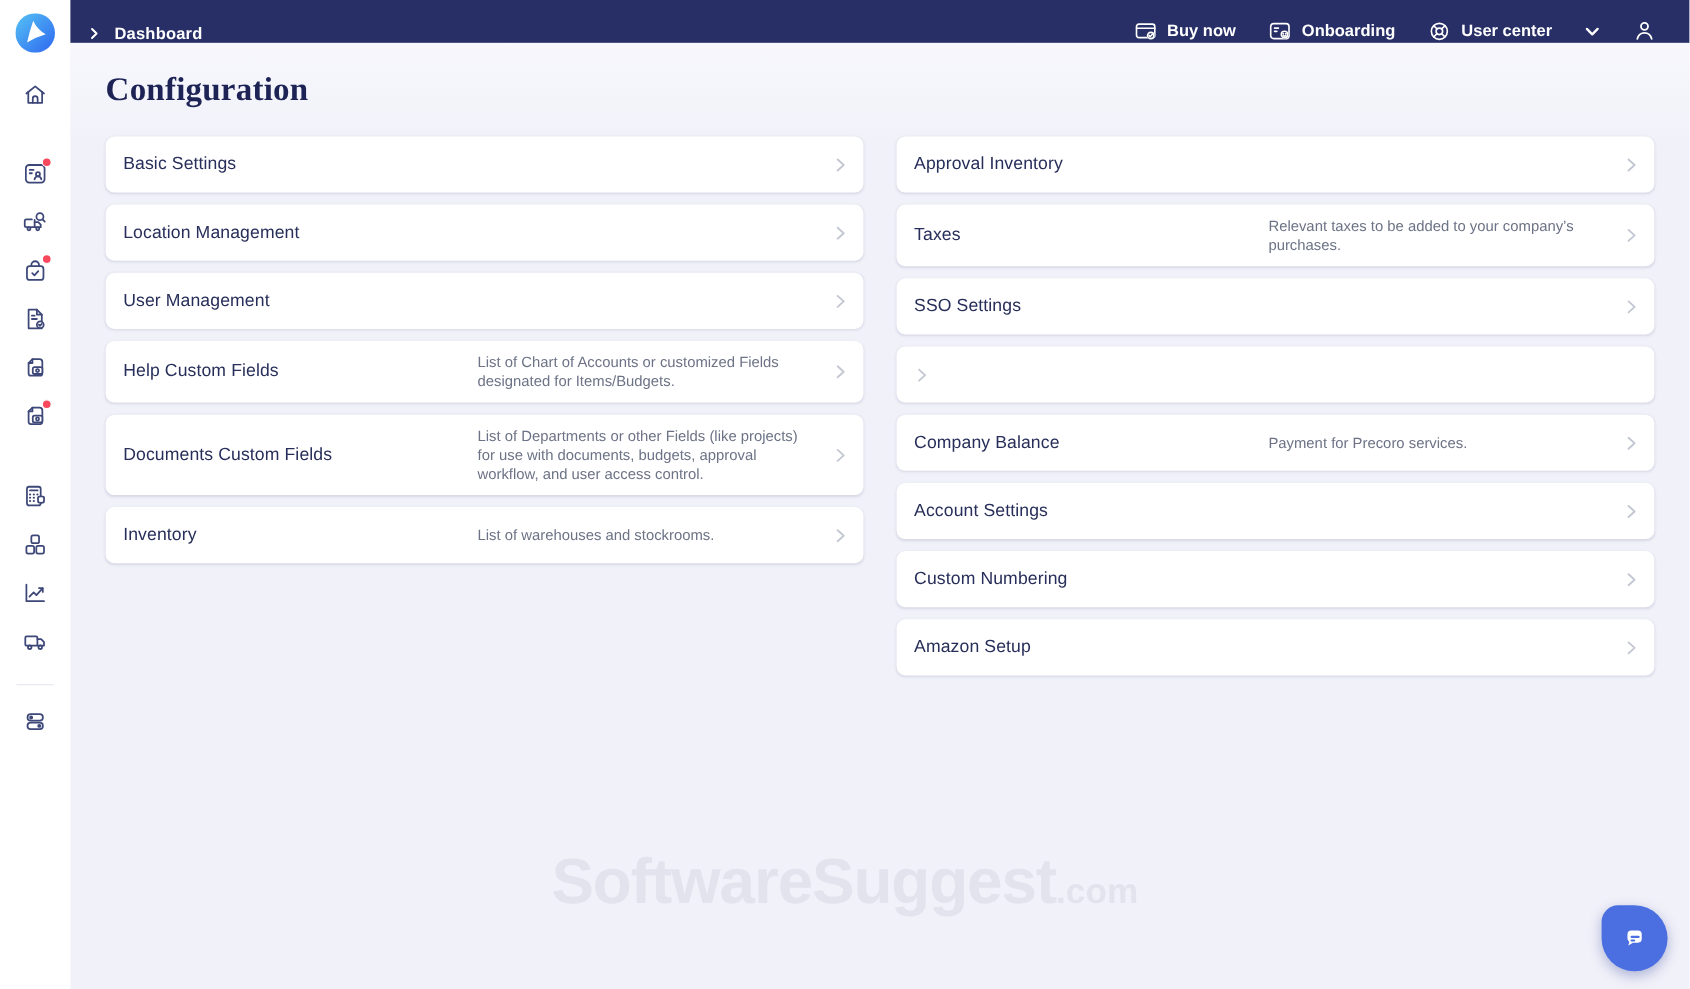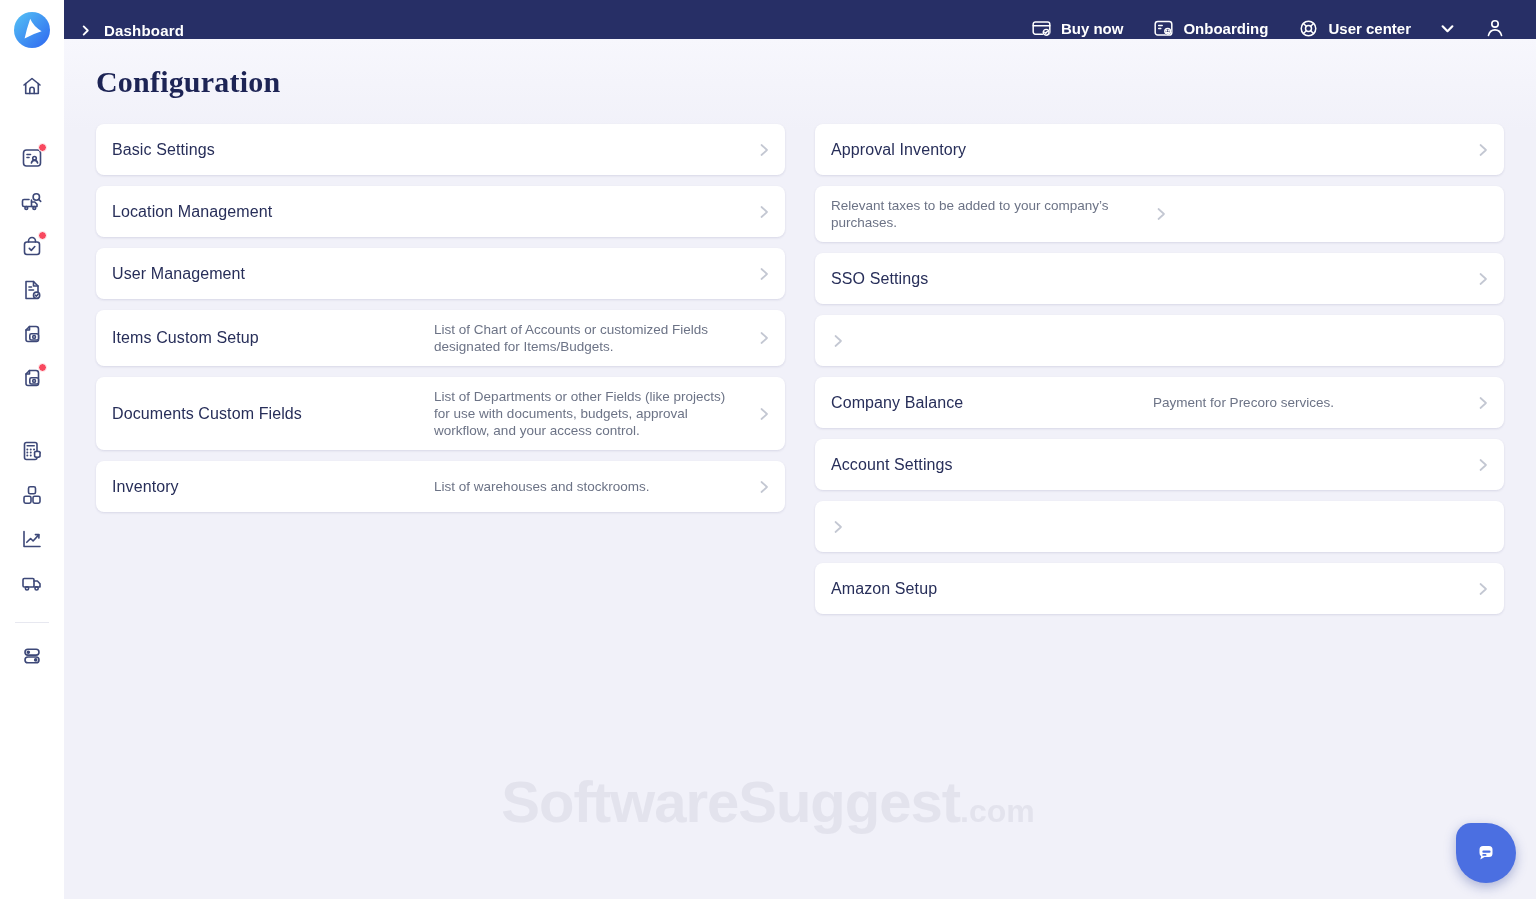--- a/index.html
+++ b/index.html
@@ -267,29 +267,29 @@
               <path d="M4.5 2 10 7l-5.5 5"></path>
             </svg>
         </div>
         <div class="card">
           <span class="card-title">User Management</span>
           <svg class="chev" viewBox="0 0 14 14" fill="none" stroke="currentColor" stroke-width="1.7" stroke-linecap="round" stroke-linejoin="round">
               <path d="M4.5 2 10 7l-5.5 5"></path>
             </svg>
         </div>
         <div class="card">
-          <span class="card-title">Items Custom Setup</span>
+          <span class="card-title">Help Custom Fields</span>
           <span class="card-desc">List of Chart of Accounts or customized Fields designated for Items/Budgets.</span>
           <svg class="chev" viewBox="0 0 14 14" fill="none" stroke="currentColor" stroke-width="1.7" stroke-linecap="round" stroke-linejoin="round">
               <path d="M4.5 2 10 7l-5.5 5"></path>
             </svg>
         </div>
         <div class="card">
           <span class="card-title">Documents Custom Fields</span>
-          <span class="card-desc">List of Departments or other Fields (like projects) for use with documents, budgets, approval workflow, and your access control.</span>
+          <span class="card-desc">List of Departments or other Fields (like projects) for use with documents, budgets, approval workflow, and user access control.</span>
           <svg class="chev" viewBox="0 0 14 14" fill="none" stroke="currentColor" stroke-width="1.7" stroke-linecap="round" stroke-linejoin="round">
               <path d="M4.5 2 10 7l-5.5 5"></path>
             </svg>
         </div>
         <div class="card">
           <span class="card-title">Inventory</span>
           <span class="card-desc">List of warehouses and stockrooms.</span>
           <svg class="chev" viewBox="0 0 14 14" fill="none" stroke="currentColor" stroke-width="1.7" stroke-linecap="round" stroke-linejoin="round">
               <path d="M4.5 2 10 7l-5.5 5"></path>
             </svg>
@@ -297,20 +297,21 @@
       </div>
 
       <div class="col">
         <div class="card">
           <span class="card-title">Approval Inventory</span>
           <svg class="chev" viewBox="0 0 14 14" fill="none" stroke="currentColor" stroke-width="1.7" stroke-linecap="round" stroke-linejoin="round">
               <path d="M4.5 2 10 7l-5.5 5"></path>
             </svg>
         </div>
         <div class="card">
+          <span class="card-title">Taxes</span>
           <span class="card-desc">Relevant taxes to be added to your company’s purchases.</span>
           <svg class="chev" viewBox="0 0 14 14" fill="none" stroke="currentColor" stroke-width="1.7" stroke-linecap="round" stroke-linejoin="round">
               <path d="M4.5 2 10 7l-5.5 5"></path>
             </svg>
         </div>
         <div class="card">
           <span class="card-title">SSO Settings</span>
           <svg class="chev" viewBox="0 0 14 14" fill="none" stroke="currentColor" stroke-width="1.7" stroke-linecap="round" stroke-linejoin="round">
               <path d="M4.5 2 10 7l-5.5 5"></path>
             </svg>
@@ -327,20 +328,21 @@
               <path d="M4.5 2 10 7l-5.5 5"></path>
             </svg>
         </div>
         <div class="card">
           <span class="card-title">Account Settings</span>
           <svg class="chev" viewBox="0 0 14 14" fill="none" stroke="currentColor" stroke-width="1.7" stroke-linecap="round" stroke-linejoin="round">
               <path d="M4.5 2 10 7l-5.5 5"></path>
             </svg>
         </div>
         <div class="card">
+          <span class="card-title">Custom Numbering</span>
           <svg class="chev" viewBox="0 0 14 14" fill="none" stroke="currentColor" stroke-width="1.7" stroke-linecap="round" stroke-linejoin="round">
               <path d="M4.5 2 10 7l-5.5 5"></path>
             </svg>
         </div>
         <div class="card">
           <span class="card-title">Amazon Setup</span>
           <svg class="chev" viewBox="0 0 14 14" fill="none" stroke="currentColor" stroke-width="1.7" stroke-linecap="round" stroke-linejoin="round">
               <path d="M4.5 2 10 7l-5.5 5"></path>
             </svg>
         </div>

